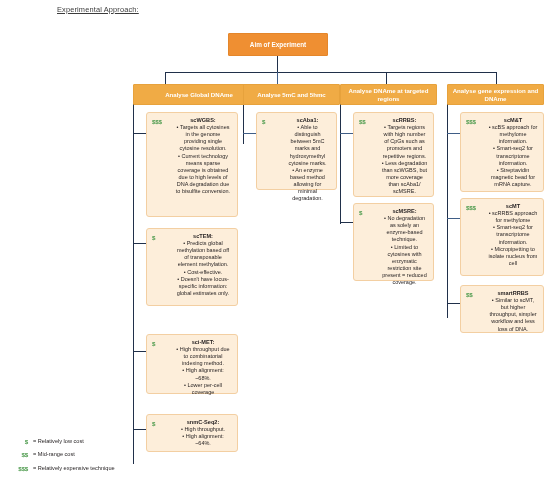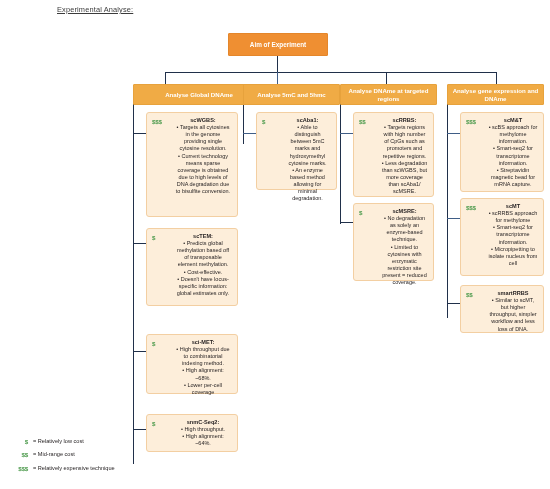--- a/index.html
+++ b/index.html
@@ -105,21 +105,21 @@
   }
   .lg-txt{
     font-size:5.6px;color:#231f20;margin-left:5px;line-height:1.25;
   }
 </style>
 </head>
 <body>
 
 <div id="canvas">
 
-  <div class="title">Experimental Analyse:</div>
+  <div class="title">Experimental Approach:</div>
 
   <div class="ln lnv" style="left:277px;top:56px;height:16px;"></div>
 
   <div class="ln lnh" style="left:165px;top:72px;width:331px;"></div>
 
   <div class="ln lnv" style="left:165px;top:72px;height:12px;"></div>
   <div class="ln lnv ln-blue" style="left:277px;top:72px;height:12px;"></div>
   <div class="ln lnv" style="left:386px;top:72px;height:12px;"></div>
   <div class="ln lnv" style="left:496px;top:72px;height:12px;"></div>
 

